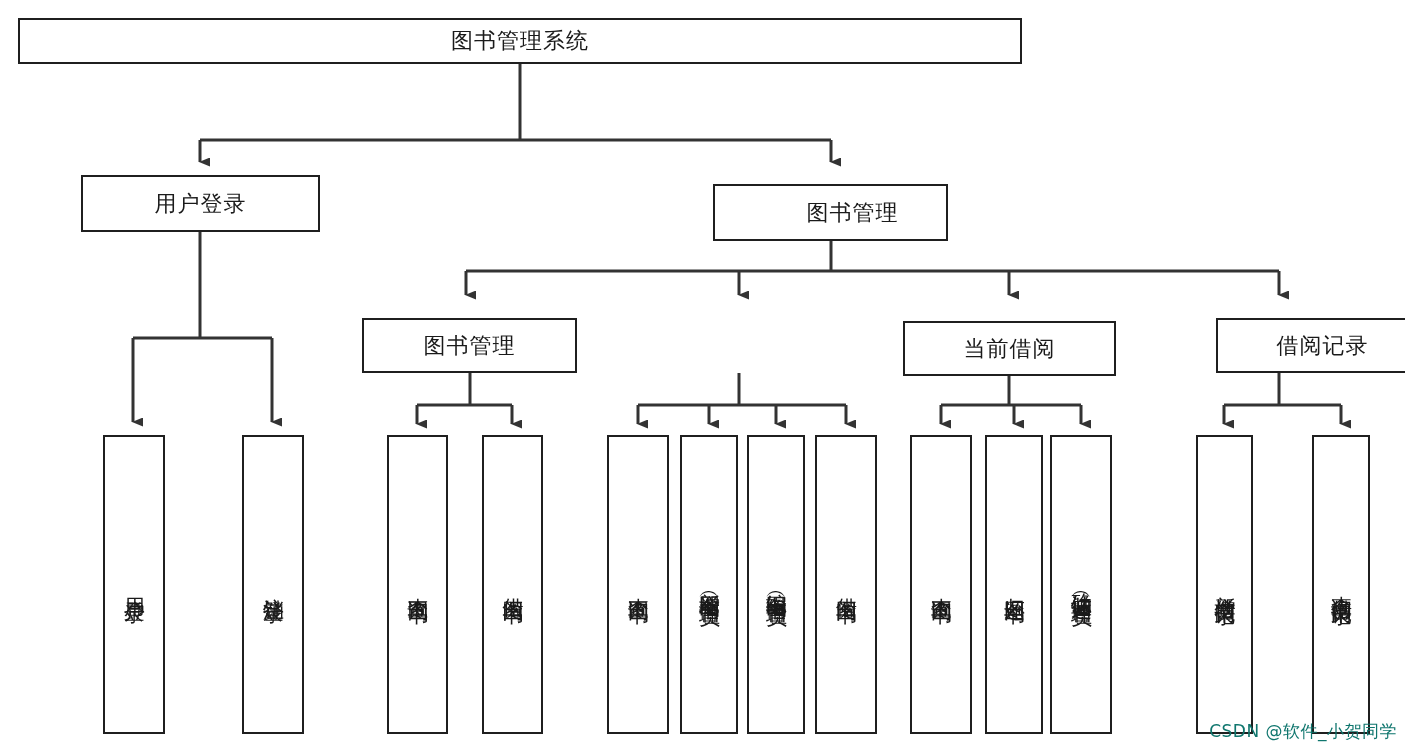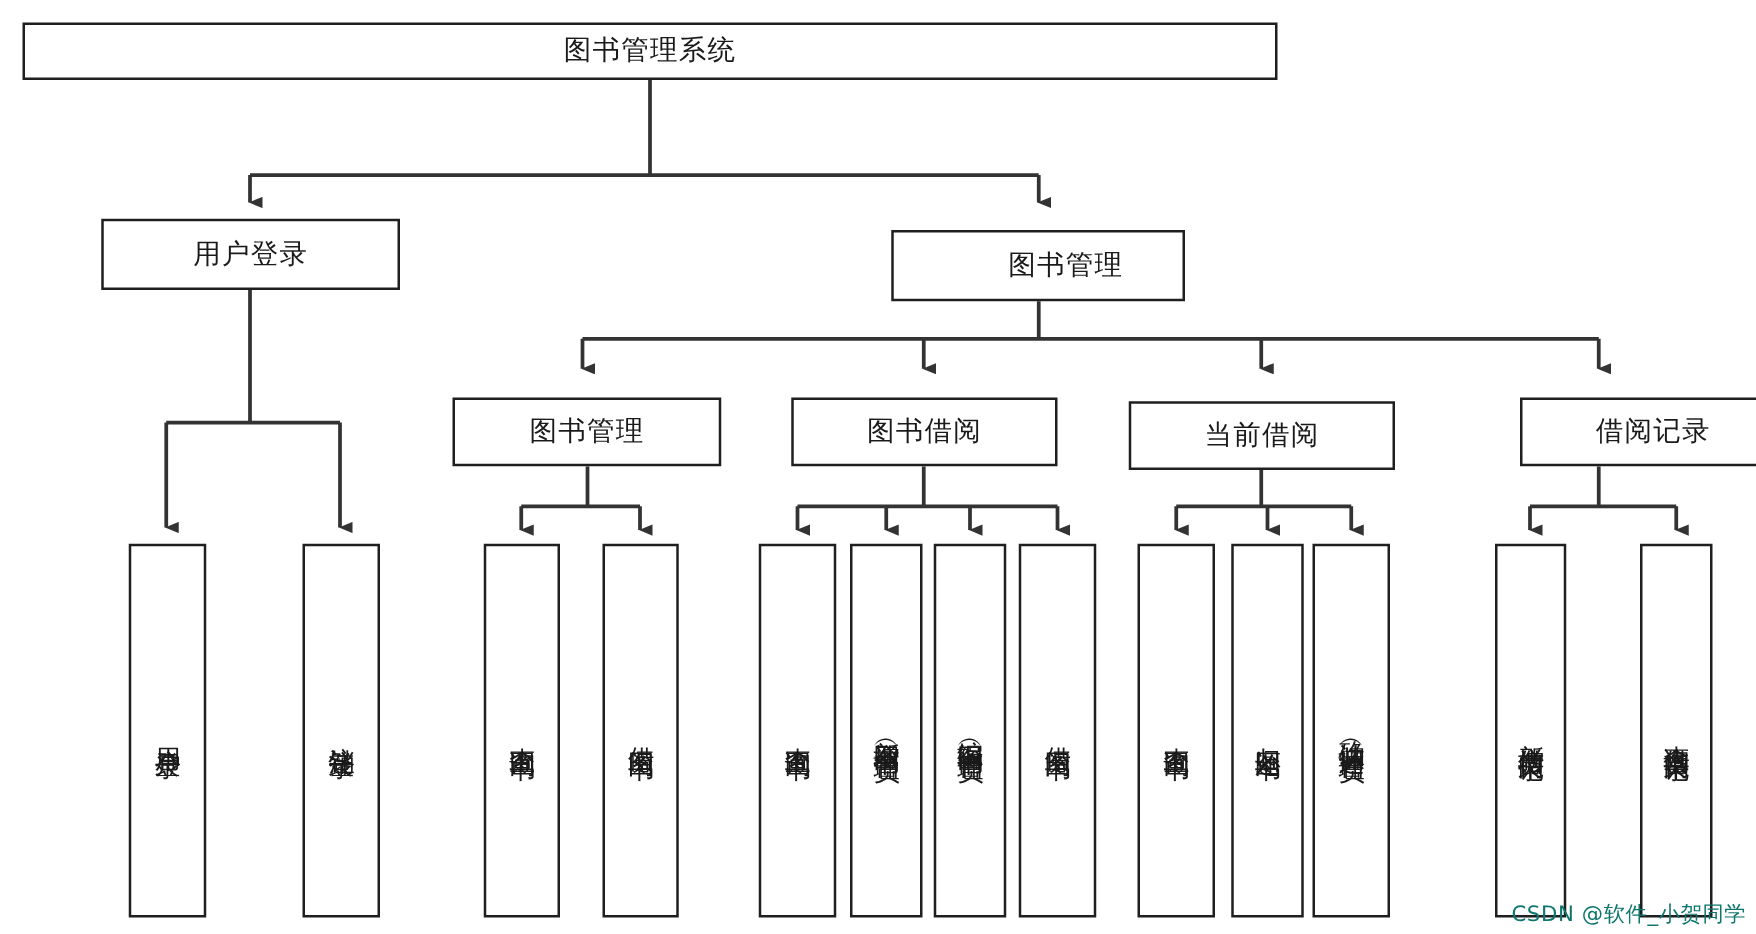--- a/index.html
+++ b/index.html
@@ -131,23 +131,20 @@
   <div class="node horiz" id="node-l2-0" style="left: 81px; top: 175px; width: 239px; height: 57px;">
     <span class="label">用户登录</span>
   </div>
   <div class="node horiz" id="node-l2-1" style="left: 713px; top: 184px; width: 235px; height: 57px; padding-left: 44px;">
     <span class="label">图书管理</span>
   </div>
 
   <div class="node horiz" id="node-l3-0" style="left: 362px; top: 318px; width: 215px; height: 55px;">
     <span class="label">图书管理</span>
   </div>
-  <div class="node horiz" id="node-l3-1" style="left: 633px; top: 318px; width: 213px; height: 55px;">
-    <span class="label">图书借阅</span>
-  </div>
   <div class="node horiz" id="node-l3-2" style="left: 903px; top: 321px; width: 213px; height: 55px;">
     <span class="label">当前借阅</span>
   </div>
   <div class="node horiz" id="node-l3-3" style="left: 1216px; top: 318px; width: 213px; height: 55px;">
     <span class="label">借阅记录</span>
   </div>
 
   <div class="node vert" id="node-leaf-0" style="left: 103px; top: 435px; width: 62px; height: 299px;">
     <span class="label">用户登录</span>
   </div>

